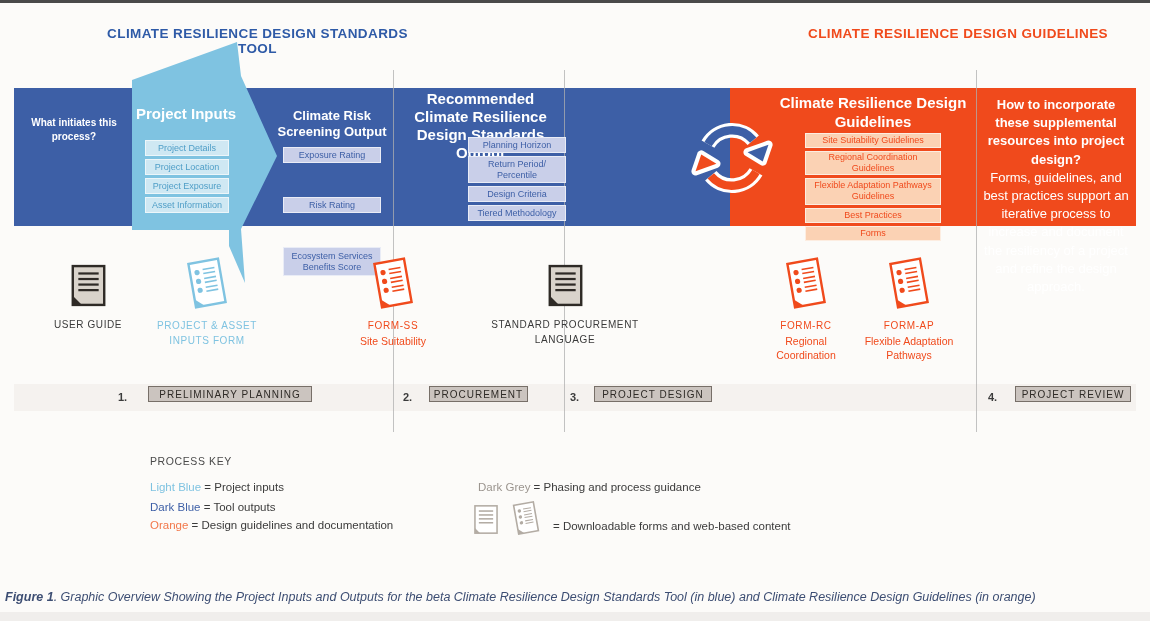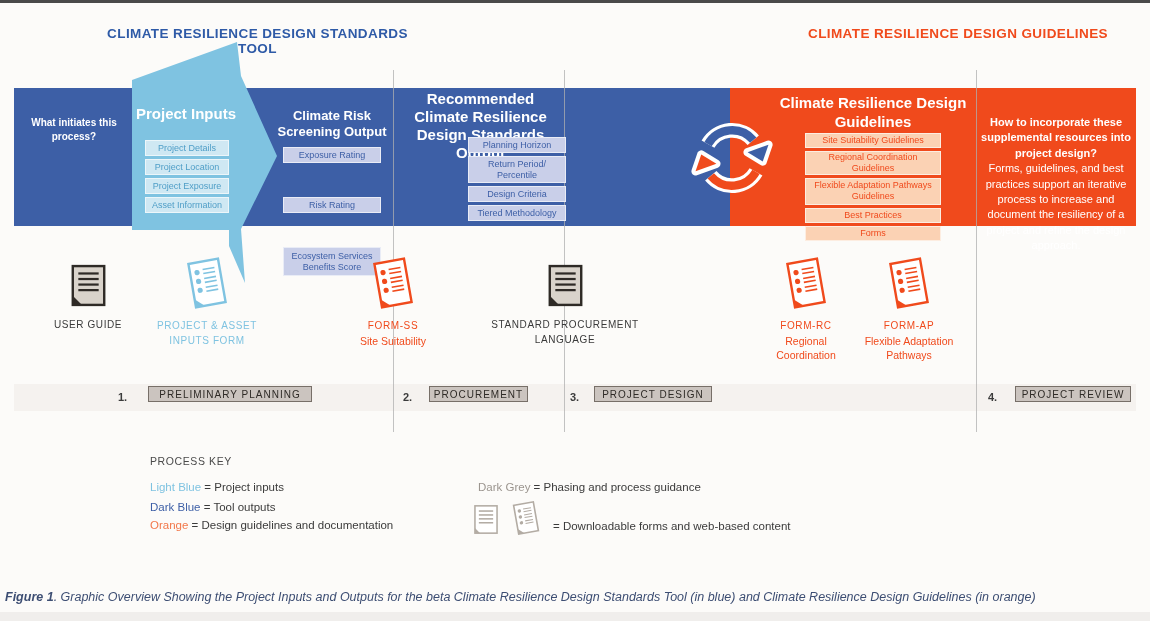--- a/index.html
+++ b/index.html
@@ -15,21 +15,21 @@
 
   .band-blue{left:14px;top:88px;width:716px;height:138px;background:#3d5fa6;}
   .band-orange{left:730px;top:88px;width:406px;height:138px;background:#f04a1c;}
 
   .vline{top:70px;width:1px;height:362px;background:rgba(175,175,175,.75);z-index:3;}
 
   .bandtext{color:#fff;text-align:center;z-index:4;}
   .bandtext .q{font-weight:bold;}
   .intro{left:20px;top:116px;width:108px;font-size:10px;line-height:1.35;}
   .tool-output{left:567px;top:112px;width:112px;font-size:10px;line-height:1.35;}
-  .outro{left:980px;top:115px;width:152px;font-size:11px;line-height:1.4;}
+  .outro{left:980px;top:96px;width:152px;font-size:13px;line-height:1.4;}
 
   .sec-title{color:#fff;font-weight:bold;text-align:center;z-index:4;}
   .ti-project-inputs{left:116px;top:105px;width:140px;font-size:15px;}
   .ti-risk{left:262px;top:108px;width:140px;font-size:13px;line-height:1.25;}
   .ti-standards{left:398px;top:90px;width:165px;font-size:15px;line-height:1.2;}
   .ti-guidelines{left:763px;top:94px;width:220px;font-size:15px;line-height:1.25;}
 
   .boxcol{display:flex;flex-direction:column;gap:3px;z-index:4;}
   .bx{display:flex;align-items:center;justify-content:center;text-align:center;
       font-size:9px;line-height:1.2;border:1px solid rgba(255,255,255,.6);box-sizing:border-box;}

